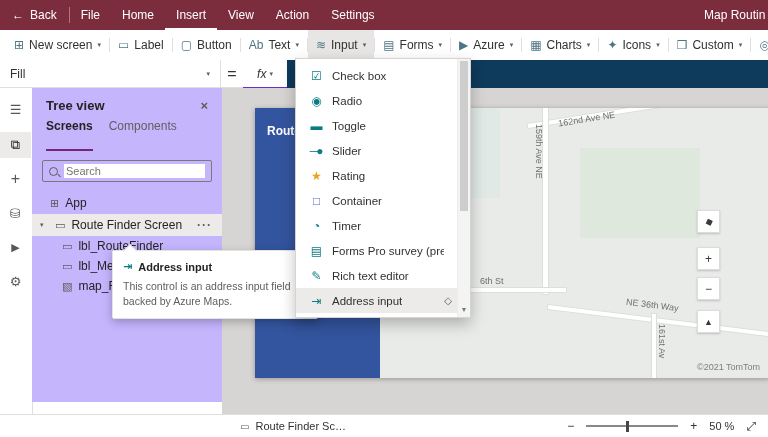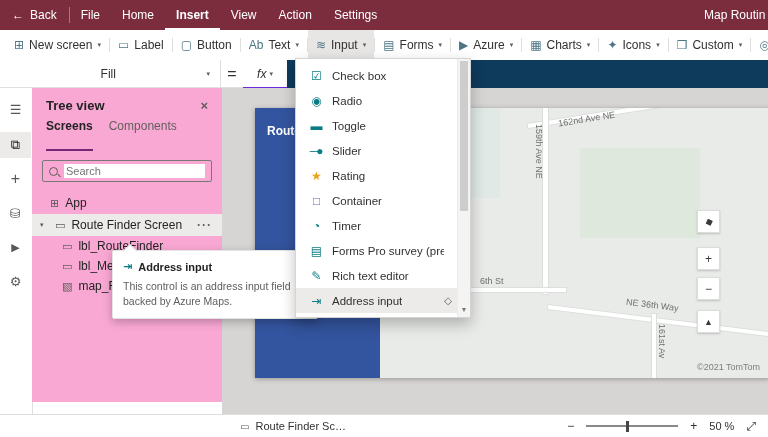--- a/index.html
+++ b/index.html
@@ -5,53 +5,53 @@
   html,body{margin:0;padding:0;}
   #app{position:relative;width:768px;height:437px;background:#fff;overflow:hidden;
        font-family:"Liberation Sans","DejaVu Sans",sans-serif;color:#323130;}
 
   
   .topbar{position:absolute;top:0;left:0;right:0;height:30px;background:#7b2d3e;color:#fff;
           display:flex;align-items:center;font-size:12px;}
   .tb-back{display:flex;align-items:center;gap:6px;padding:0 12px;cursor:default;}
   .tb-sep{width:1px;height:16px;background:rgba(255,255,255,.35);}
   .tb-item{padding:0 11px;height:30px;line-height:30px;white-space:nowrap;}
-  .tb-item.active{font-weight:bold;box-shadow:inset 0 -2px 0 #fff;}
+  .tb-item.active{font-weight:normal;box-shadow:inset 0 -2px 0 #fff;}
   .tb-title{margin-left:auto;width:64px;white-space:nowrap;overflow:hidden;}
 
   
   .ribbon{position:absolute;top:30px;left:0;right:0;height:30px;background:#fff;
           border-bottom:1px solid #e1dfdd;display:flex;align-items:center;padding-left:6px;overflow:hidden;}
   .ritem{display:flex;align-items:center;gap:5px;padding:0 8px;height:30px;font-size:12px;white-space:nowrap;flex:none;}
   .ritem.active{background:#e8e6e4;}
   .rg{color:#4e7584;font-size:12px;line-height:1;}
   .rc{font-size:7px;color:#605e5c;}
   .rdiv{width:1px;height:14px;background:#e1dfdd;flex:none;}
 
   
-  .fbar{position:absolute;top:60px;left:0;right:0;height:28px;display:flex;background:#fff;text-align:center;}
+  .fbar{position:absolute;top:60px;left:0;right:0;height:28px;display:flex;background:#fff;}
   .fprop{width:200px;border-bottom:1px solid #e1dfdd;border-right:1px solid #e1dfdd;
          display:flex;align-items:center;padding:0 10px;font-size:12px;}
   .fprop .lbl{flex:1;}
   .fchev{font-size:7px;color:#605e5c;}
   .feq{width:22px;display:flex;align-items:center;justify-content:center;border-bottom:1px solid #e1dfdd;}
   .ffx{width:44px;display:flex;align-items:center;justify-content:center;gap:3px;
        border-bottom:1px solid #6d28d9;font-style:italic;font-size:12px;}
   .fval{flex:1;background:#0e3a5c;color:#fff;font-family:"DejaVu Sans Mono",monospace;
         font-size:11px;display:flex;align-items:center;padding-left:12px;}
 
   
   .rail{position:absolute;top:88px;left:0;width:32px;bottom:22px;background:#fff;border-right:1px solid #e1dfdd;}
   .ric{position:absolute;left:0;width:31px;height:26px;display:flex;align-items:center;justify-content:center;
        color:#5a5856;font-size:13px;}
   .ric.r0{top:8px;}  .ric.r1{top:44px;color:#1b1a19;background:#edebe9;}
   .ric.r2{top:78px;font-size:16px;} .ric.r3{top:112px;} .ric.r4{top:146px;font-size:11px;} .ric.r5{top:180px;}
 
   
-  .tree{position:absolute;top:88px;left:32px;width:190px;bottom:35px;background:#f9a8d4;
+  .tree{position:absolute;top:88px;left:32px;width:190px;bottom:35px;background:#c4b5fd;
         border-right:1px solid #e1dfdd;font-size:12px;}
   .t-head{display:flex;align-items:center;padding:10px 10px 4px 14px;font-size:13px;font-weight:bold;color:#242424;}
   .t-head .ttl{flex:1;}
   .t-close{color:#605e5c;font-size:13px;padding:0 4px;}
   .t-tabs{display:flex;gap:16px;padding:2px 14px 0;}
   .t-tab{padding-bottom:16px;color:#605e5c;font-size:12px;}
   .t-tab.active{color:#242424;font-weight:bold;border-bottom:2px solid #742774;}
   .t-search{margin:9px 10px 10px;height:20px;border:1px solid #7a7875;border-radius:2px;
             display:flex;align-items:center;padding:0 6px;gap:6px;}
   .mag{width:7px;height:7px;border:1.4px solid #605e5c;border-radius:50%;position:relative;flex:none;}

